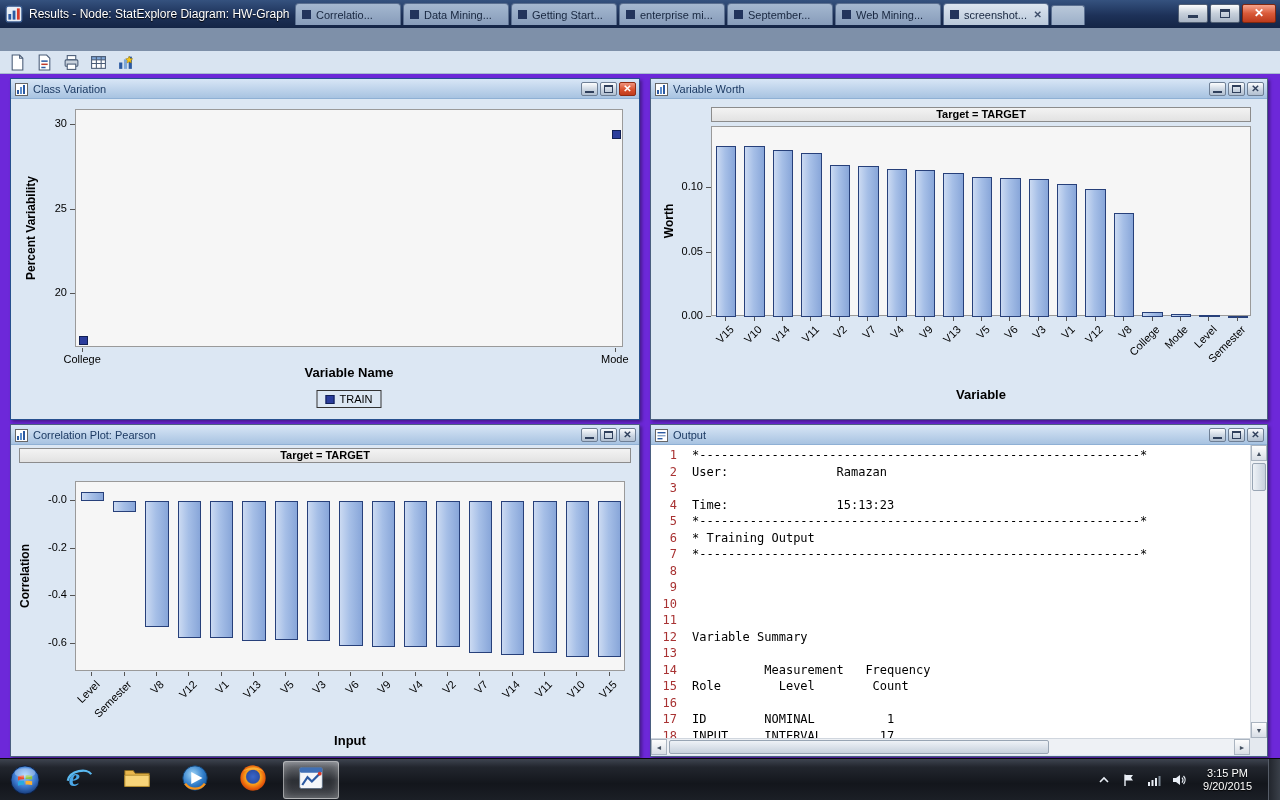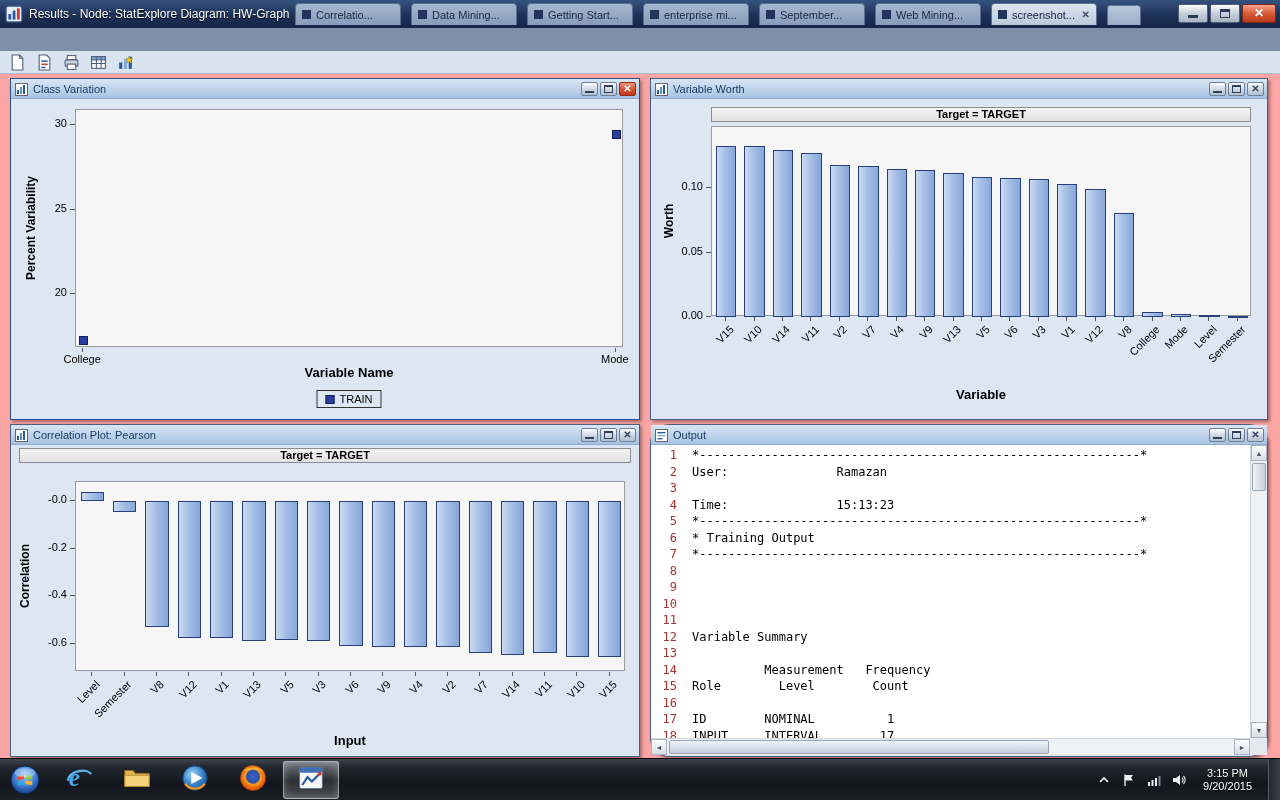--- a/index.html
+++ b/index.html
@@ -6,21 +6,21 @@
   html,body { width:1280px; height:800px; overflow:hidden; }
   body { font-family:"Liberation Sans", sans-serif; background:#000; }
   .screen { position:relative; width:1280px; height:800px; background:#7e90a9; }
 
   
   .titlebar { position:absolute; top:0; left:0; right:0; height:28px;
     background:linear-gradient(180deg,#35527f 0%,#1d3158 55%,#142546 100%);
     display:flex; align-items:center; padding-left:5px; z-index:50; }
   .app-icon { width:18px; height:18px; flex:none; }
   .title-text { color:#fff; font-size:12px; margin-left:6px; white-space:nowrap; text-shadow:0 1px 1px #000; }
-  .title-tabs { position:absolute; left:295px; top:3px; height:25px; display:flex; gap:10px; }
+  .title-tabs { position:absolute; left:295px; top:3px; height:25px; display:flex; gap:2px; }
   .title-tab { width:106px; height:22px; border-radius:4px 4px 0 0;
     background:linear-gradient(#a5b8d0,#879cba); border:1px solid #5a6f90; border-bottom:none;
     display:flex; align-items:center; padding:0 6px; font-size:11px; color:#17263f; cursor:default; }
   .title-tab.active { background:linear-gradient(#dde6f0,#b9c8da); }
   .tab-favicon { width:9px; height:9px; background:#22345c; margin-right:5px; flex:none; }
   .tab-label { overflow:hidden; white-space:nowrap; flex:1; }
   .tab-close { font-size:10px; color:#3e4e6a; margin-left:3px; font-weight:bold; }
   .tab-stub { width:34px; height:20px; margin-top:2px; border-radius:3px 3px 0 0;
     background:linear-gradient(#b9c8da,#9cafc8); border:1px solid #5a6f90; border-bottom:none; }
   .win-controls { position:absolute; right:4px; top:4px; display:flex; gap:2px; }
@@ -33,21 +33,21 @@
 
   
   .menubar { position:absolute; top:28px; left:0; right:0; height:23px; background:#d9e4f1;
     border-bottom:1px solid #c4d3e4; display:flex; align-items:center; padding-left:6px; font-size:12px; color:#101010; }
   .menu-item { padding:3px 8px; }
   .toolbar { position:absolute; top:51px; left:0; right:0; height:23px; background:#d9e4f1;
     border-bottom:1px solid #a9bbd0; display:flex; align-items:center; padding-left:6px; gap:5px; }
   .tool-btn { width:22px; height:20px; display:flex; align-items:center; justify-content:center; }
 
   
-  .mdi { position:absolute; top:74px; left:0; width:1280px; height:684px; background:#fca5a5; }
+  .mdi { position:absolute; top:74px; left:0; width:1280px; height:684px; background:#6d28d9; }
   .panel { position:absolute; background:#dce7f3; border:1px solid #4a5f80; box-shadow:2px 2px 3px rgba(0,0,0,.35); }
   .panel.active { border-color:#27508f; }
   .panel-titlebar { height:20px; background:linear-gradient(180deg,#d8e6f6,#a8c3e1);
     border-bottom:1px solid #8fb0d4; display:flex; align-items:center; padding:0 3px 0 4px; }
   .panel-icon { width:13px; height:13px; flex:none; }
   .panel-title { font-size:11px; color:#1c3a63; margin-left:5px; flex:1; white-space:nowrap; }
   .panel-btns { display:flex; gap:2px; }
   .p-btn { width:17px; height:14px; border:1px solid #6e7f95; border-radius:2px; position:relative;
     background:linear-gradient(#fcfdfe,#ccd6e2 55%,#b2c0d1); }
   .g-min { position:absolute; left:3px; right:3px; bottom:2px; height:2px; background:#30405c; }
@@ -438,21 +438,21 @@
           <div class="rot-label" style="right: 125.235px; top: 233px;">V14</div>
           <div class="xtick-mark" style="left: 533.118px; top: 227px;"></div>
           <div class="rot-label" style="right: 92.8824px; top: 233px;">V11</div>
           <div class="xtick-mark" style="left: 565.471px; top: 227px;"></div>
           <div class="rot-label" style="right: 60.5294px; top: 233px;">V10</div>
           <div class="xtick-mark" style="left: 597.824px; top: 227px;"></div>
           <div class="rot-label" style="right: 28.1765px; top: 233px;">V15</div>
         </div>
     </div>
 
-    <div class="panel" style="left:650px; top:350px; width:618px; height:333px;border-radius:19px;">
+    <div class="panel" style="left:650px; top:350px; width:618px; height:333px;">
       <div class="panel-titlebar">
         <span class="panel-icon">
           <svg viewBox="0 0 13 13" width="13" height="13">
               <rect x="0.5" y="0.5" width="12" height="12" fill="#fff" stroke="#666"></rect>
               <rect x="2.5" y="3" width="8" height="1.4" fill="#2b59a1"></rect>
               <rect x="2.5" y="6" width="8" height="1.4" fill="#8aa6c9"></rect>
               <rect x="2.5" y="9" width="5" height="1.4" fill="#2b59a1"></rect>
             </svg>
         </span>
         <span class="panel-title">Output</span>

